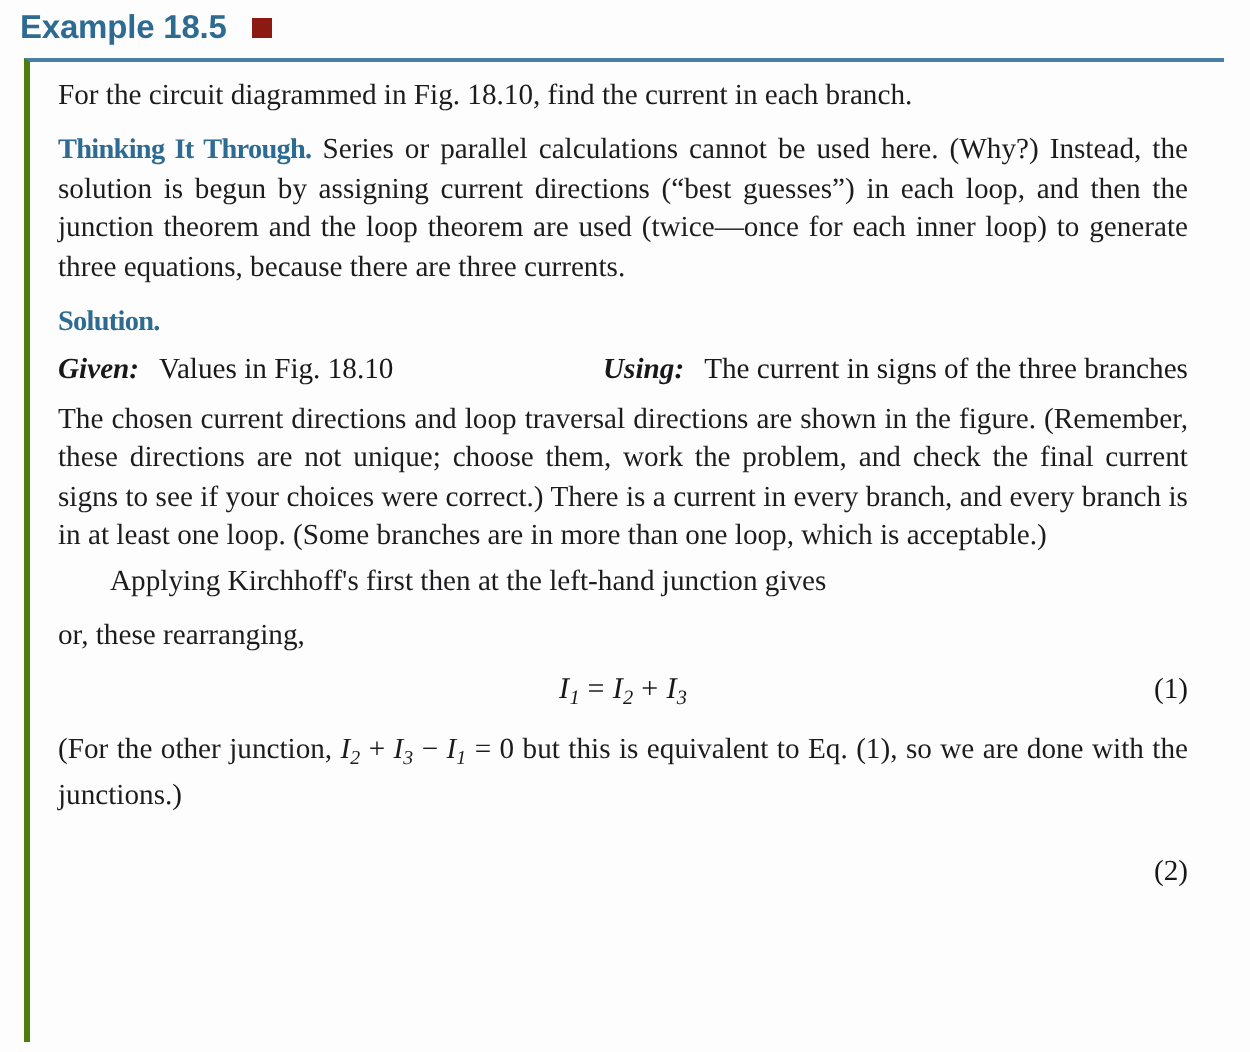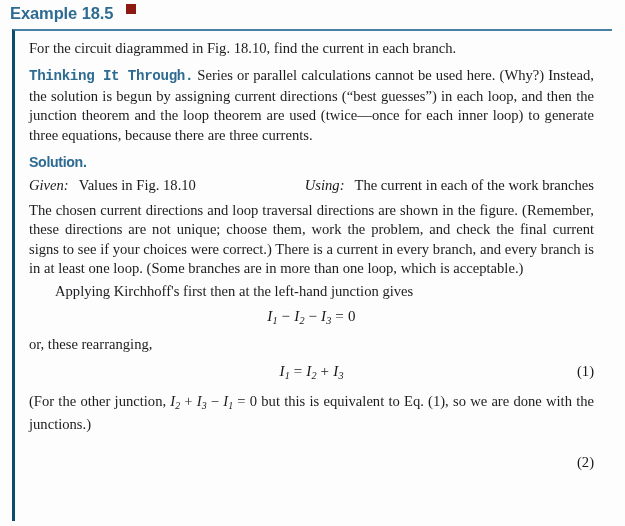--- a/index.html
+++ b/index.html
@@ -12,21 +12,21 @@
     height: 526px;
     overflow: hidden;
     font-family: "Liberation Serif", serif;
     color: #18181a;
     -webkit-font-smoothing: antialiased;
   }
 
   
   .title-row {
     display: flex;
-    align-items: flex-start;
+    align-items: center;
     padding: 4px 0 0 10px;
     height: 24px;
     box-sizing: border-box;
   }
   .ex-label {
     font-family: "Liberation Sans", sans-serif;
     font-weight: bold;
     font-size: 16.5px;
     color: #2d6b92;
     letter-spacing: -0.1px;
@@ -48,64 +48,64 @@
   }
 
   
   .example-box {
     position: relative;
     margin: 5px 0 0 12px;
     width: 600px;
     height: 492px;
     box-sizing: border-box;
     border-top: 2px solid #4a7fa5;
-    border-left: 3px solid #0c4a6e;
+    border-left: 3px solid #4d7c0f;
     padding: 8px 18px 0 14px;
   }
 
   
   p.body {
     margin: 0 0 0 0;
     font-size: 14.6px;
     line-height: 19.4px;
     text-align: justify;
     text-justify: inter-word;
     color: #1c1c1e;
   }
   p.body + p.body { margin-top: 8px; }
   p.indent { text-indent: 26px; }
 
   .head-blue {
-    font-family: Liberation Mono, monospace;
+    font-family: Liberation Serif, serif;
     font-weight: bold;
     font-size: 14.2px;
     color: #2d6b92;
     letter-spacing: -0.35px;
   }
   .section-head {
     margin: 9px 0 2px 0;
-    font-family: Liberation Sans, sans-serif;
+    font-family: Liberation Serif, serif;
     font-weight: bold;
     font-size: 14.2px;
     color: #2d6b92;
     letter-spacing: -0.35px;
   }
 
   
   .given-find {
     display: flex;
     margin: 6px 0 6px 0;
     font-size: 14.6px;
     line-height: 19px;
   }
   .gf-left { width: 290px; display: flex; }
   .gf-right { flex: 1; display: flex; }
   .gf-key {
     font-style: italic;
-    font-weight: normal;
+    font-weight: bold;
     margin-right: 10px;
     white-space: nowrap;
   }
   .gf-val { white-space: nowrap; text-align: right; }
 
   
   .eq-row {
     position: relative;
     margin: 7px 0 6px 0;
     text-align: center;
@@ -154,33 +154,30 @@
 
   <div class="section-head">Solution.</div>
 
   <div class="given-find">
     <div class="gf-left">
       <span class="gf-key">Given:</span>
       <span class="gf-val">Values in Fig. 18.10</span>
     </div>
     <div class="gf-right">
       <span class="gf-key">Using:</span>
-      <span class="gf-val">The current in each of the work branches</span>
+      <span class="gf-val">The current in signs of the three branches</span>
     </div>
   </div>
 
   <p class="body">The chosen current directions and loop traversal directions are shown in the figure. (Remember, these directions are not unique; choose them, work the problem, and check the final current signs to see if your choices were correct.) There is a current in every branch, and every branch is in at least one loop. (Some branches are in more than one loop, which is acceptable.)</p>
 
   <div class="tiny-gap"></div>
 
   <p class="body indent">Applying Kirchhoff's first then at the left-hand junction gives</p>
 
-  <div class="eq-row tight">
-    <span class="eq"><i>I</i><sub>1</sub> − <i>I</i><sub>2</sub> − <i>I</i><sub>3</sub> = 0</span>
-  </div>
 
   <p class="body">or, these rearranging,</p>
 
   <div class="eq-row">
     <span class="eq"><i>I</i><sub>1</sub> = <i>I</i><sub>2</sub> + <i>I</i><sub>3</sub></span>
     <span class="eq-num">(1)</span>
   </div>
 
   <p class="body">(For the other junction, <i>I</i><sub style="font-size:.68em;font-style:italic;vertical-align:-.28em">2</sub> + <i>I</i><sub style="font-size:.68em;font-style:italic;vertical-align:-.28em">3</sub> − <i>I</i><sub style="font-size:.68em;font-style:italic;vertical-align:-.28em">1</sub> = 0 but this is equivalent to Eq. (1), so we are done with the junctions.)</p>
 

